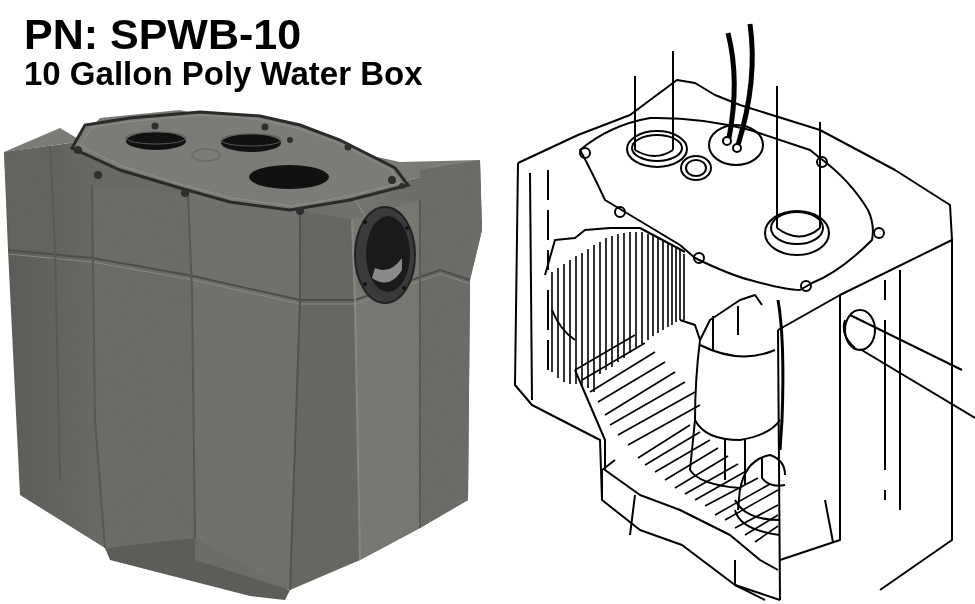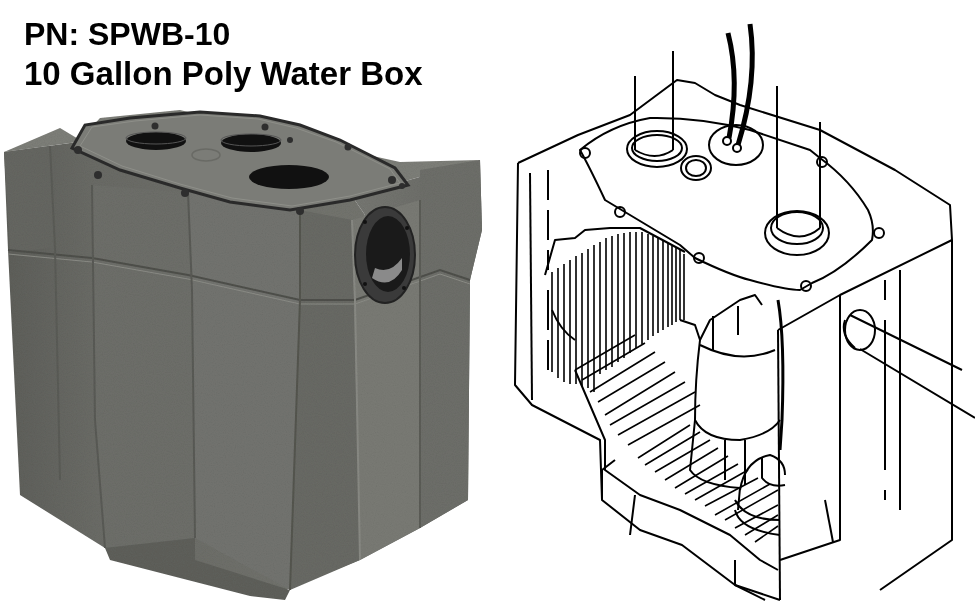--- a/index.html
+++ b/index.html
@@ -1,18 +1,18 @@
 <!DOCTYPE html>
 <html><head>
 <meta charset="utf-8">
 <style>
   html, body { margin: 0; padding: 0; background: #ffffff; }
   body { width: 975px; height: 604px; position: relative; overflow: hidden; font-family: "Liberation Sans", sans-serif; }
   .title-block { position: absolute; left: 24px; top: 14px; z-index: 5; color: #000; }
-  .pn { font-weight: bold; font-size: 32px; line-height: 40px; letter-spacing: 0px; }
+  .pn { font-weight: bold; font-size: 43px; line-height: 40px; letter-spacing: 0px; }
   .desc { font-size: 33px; line-height: 40px; margin-top: 0px; font-weight: bold; }
   .photo { position: absolute; left: 0; top: 0; width: 490px; height: 604px; }
   .drawing { position: absolute; left: 500px; top: 0; width: 475px; height: 604px; }
   svg { display: block; }
 </style>
 </head>
 <body>
 
 <div class="title-block">
   <div class="pn">PN: SPWB-10</div>

